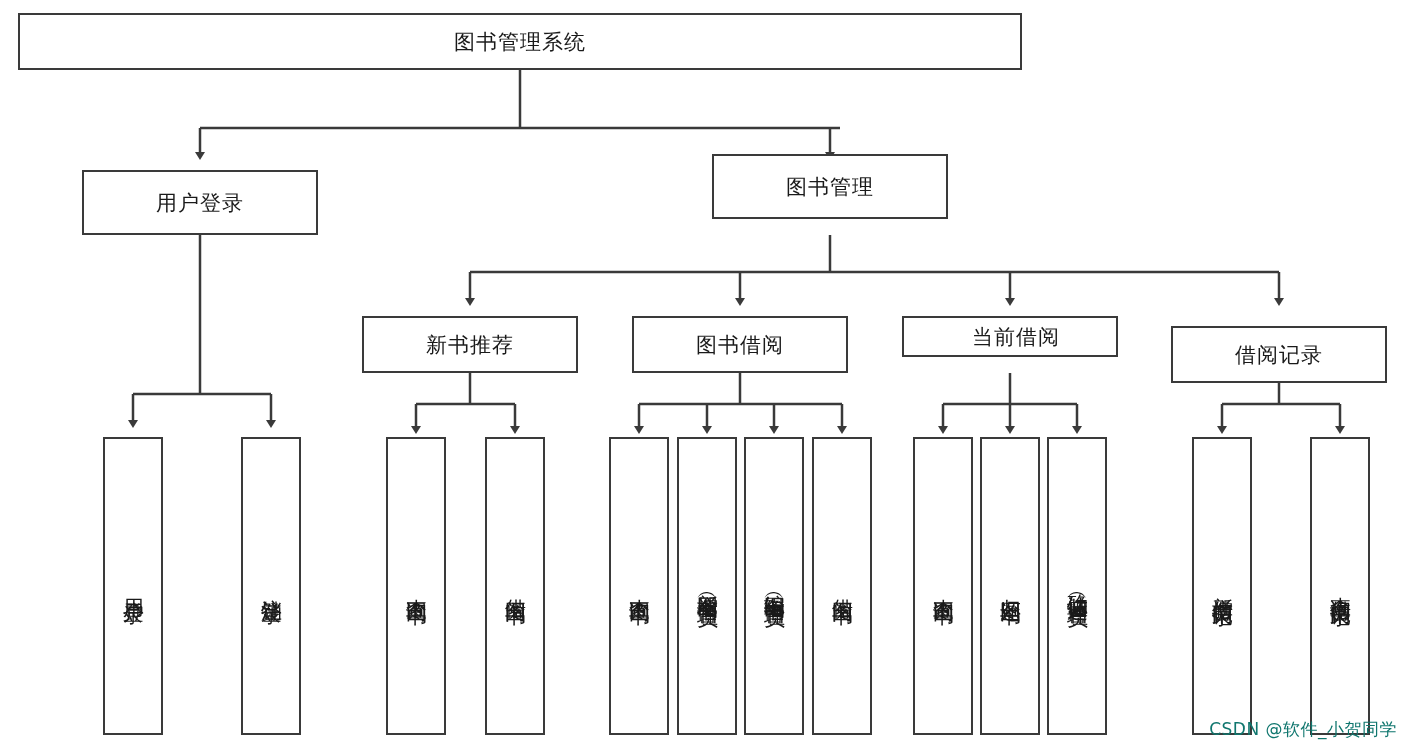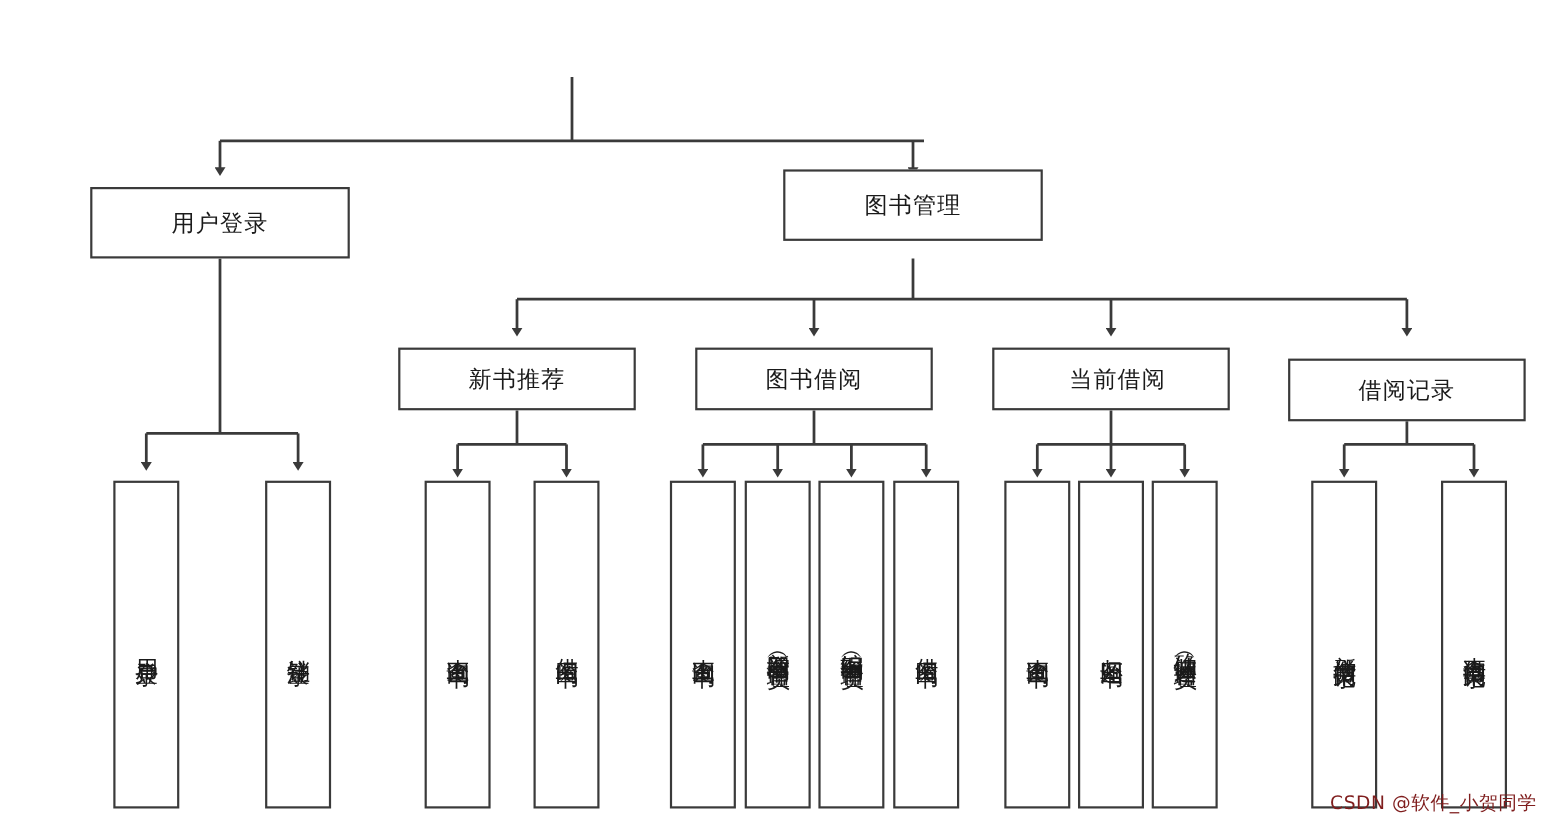--- a/index.html
+++ b/index.html
@@ -50,21 +50,21 @@
     top: 0;
     width: 1405px;
     height: 747px;
     pointer-events: none;
   }
   .watermark {
     position: absolute;
     right: 8px;
     bottom: 6px;
     font-size: 17px;
-    color: #7f1d1d;
+    color: #0f766e;
     letter-spacing: 0.5px;
     white-space: nowrap;
   }
 </style>
 </head>
 <body>
 
 <div id="canvas">
 
   <svg class="edges" viewBox="0 0 1405 747" xmlns="http://www.w3.org/2000/svg">
@@ -111,35 +111,38 @@
       <path d="M1010,404 L1010,430" marker-end="url(#arrow)"></path>
       <path d="M1077,404 L1077,430" marker-end="url(#arrow)"></path>
 
       <path d="M1279,373 L1279,404"></path>
       <path d="M1222,404 L1340,404"></path>
       <path d="M1222,404 L1222,430" marker-end="url(#arrow)"></path>
       <path d="M1340,404 L1340,430" marker-end="url(#arrow)"></path>
     </g>
   </svg>
 
+  <div class="node horiz" style="left:18px; top:13px; width:1004px; height:57px;">
+    <span class="label">图书管理系统</span>
+  </div>
 
   <div class="node horiz" style="left:82px; top:170px; width:236px; height:65px;">
     <span class="label">用户登录</span>
   </div>
   <div class="node horiz" style="left:712px; top:154px; width:236px; height:65px;">
     <span class="label">图书管理</span>
   </div>
 
   <div class="node horiz" style="left:632px; top:316px; width:216px; height:57px;">
     <span class="label">图书借阅</span>
   </div>
   <div class="node horiz" style="left:362px; top:316px; width:216px; height:57px;">
     <span class="label">新书推荐</span>
   </div>
-  <div class="node horiz" style="left:902px; top:316px; width:216px; height:57px;padding-left:12px;">
+  <div class="node horiz" style="left:902px; top:316px; width:216px; height:41px;padding-left:12px;">
     <span class="label">当前借阅</span>
   </div>
   <div class="node horiz" style="left:1171px; top:316px; width:216px; height:57px;margin-top:10px;">
     <span class="label">借阅记录</span>
   </div>
 
   <div class="node vert" style="left:103px; top:437px; width:60px; height:298px;">
     <span class="label">用户登录</span>
   </div>
   <div class="node vert" style="left:241px; top:437px; width:60px; height:298px;">

